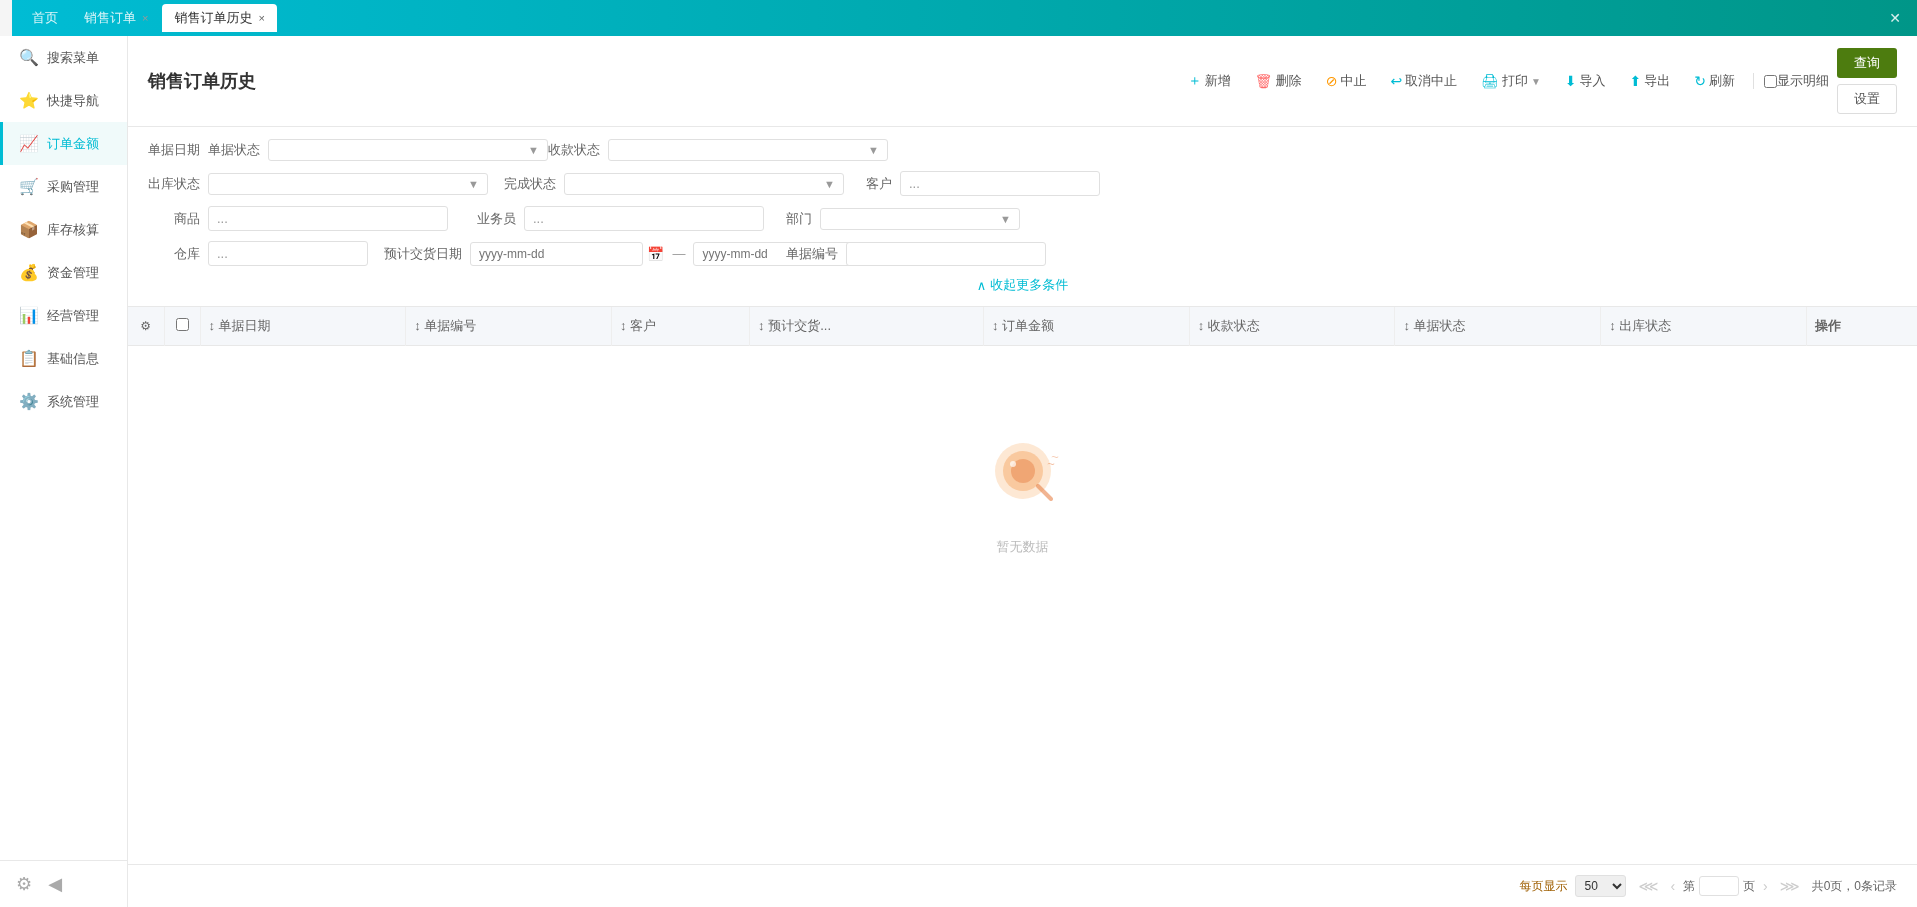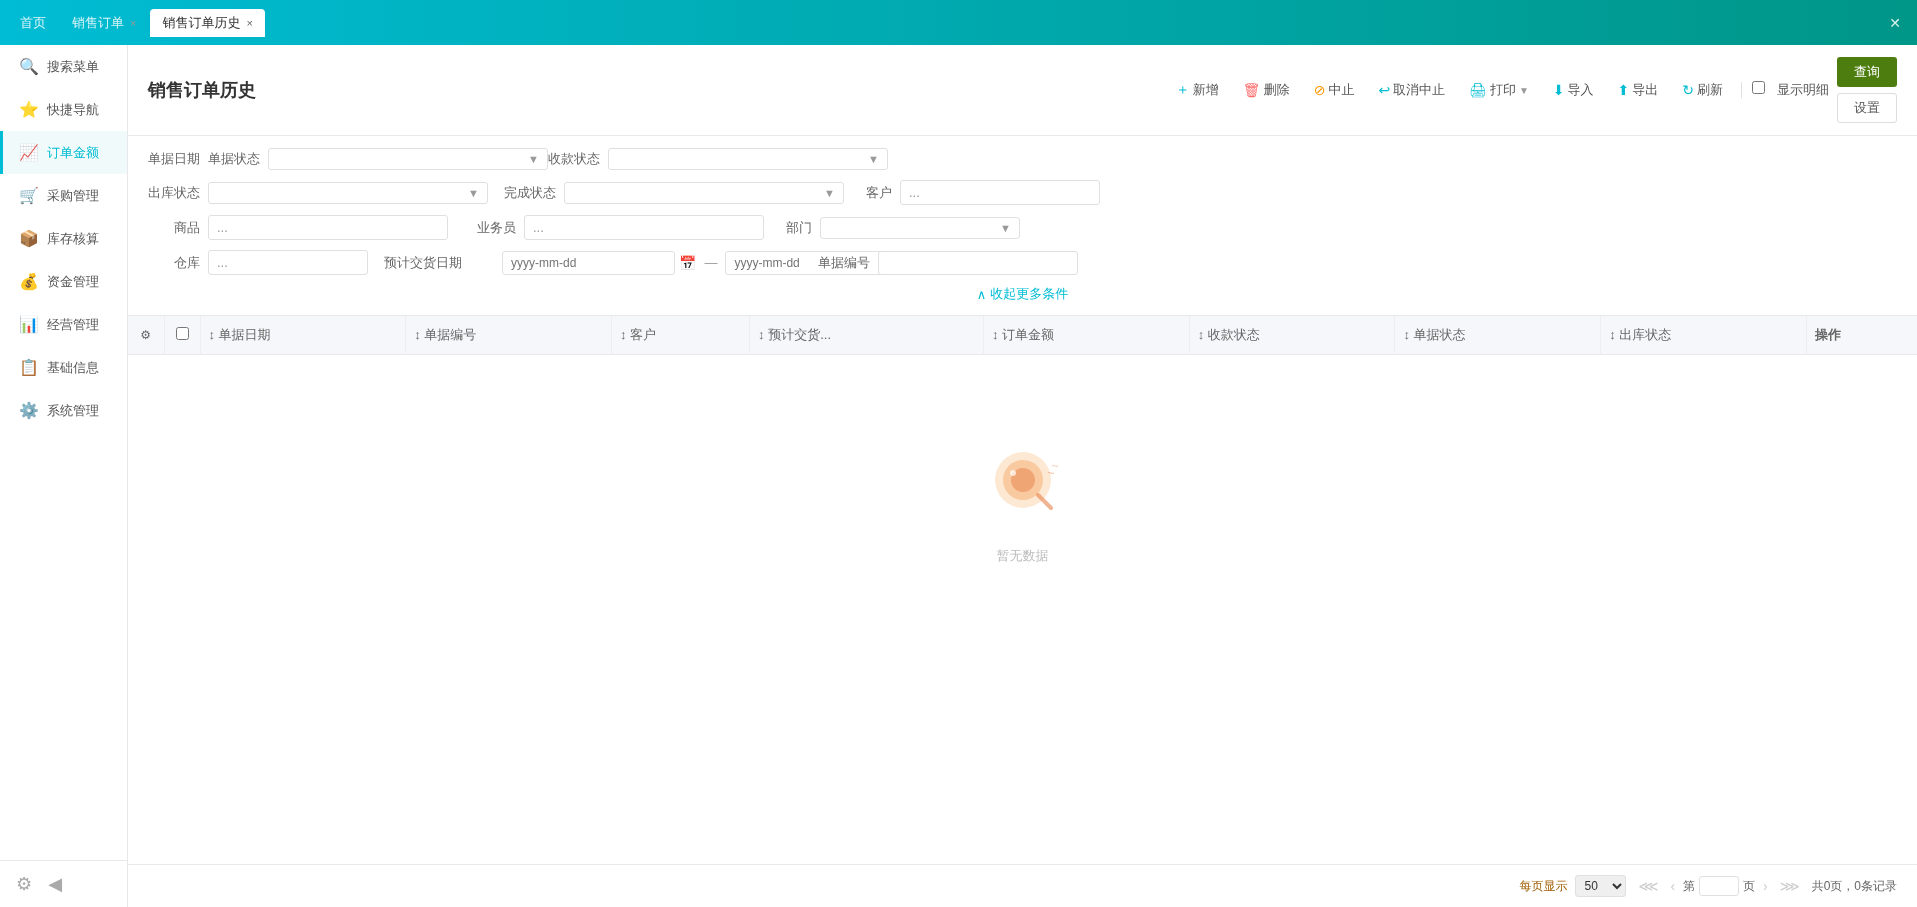--- a/index.html
+++ b/index.html
@@ -1,26 +1,27 @@
 <!DOCTYPE html>
 <html><head>
   <meta charset="utf-8">
   <style>
     * { box-sizing: border-box; margin: 0; padding: 0; font-family: 'Microsoft YaHei', sans-serif; font-size: 13px; }
     body { display: flex; flex-direction: column; height: 907px; overflow: hidden; background: #f5f5f5; }
 
     
     .top-bar {
-      height: 45px;
+      height: 36px;
       background: linear-gradient(to right, #00bcd4, #009688);
       display: flex;
       align-items: center;
       padding: 0 8px;
       gap: 2px;
       flex-shrink: 0;
+      margin-left: 12px;
     }
     .tab-item {
       display: flex; align-items: center; gap: 4px;
       padding: 4px 12px;
       border-radius: 4px 4px 0 0;
       cursor: pointer;
       color: rgba(255,255,255,0.85);
       font-size: 13px;
       height: 28px;
     }
@@ -132,21 +133,21 @@
       background: #fff;
       color: #555;
       border: 1px solid #ddd;
       padding: 5px 16px;
       border-radius: 3px;
       cursor: pointer;
       font-size: 13px;
       margin-top: 4px;
     }
     .display-toggle {
-      display: flex; align-items: flex-start; gap: 12px;
+      display: flex; align-items: center; gap: 0;
       font-size: 12px; color: #555;
     }
     .display-toggle input { cursor: pointer; }
 
     
     .filter-area {
       padding: 12px 20px;
       background: #fff;
       border-bottom: 1px solid #e8e8e8;
     }
@@ -494,21 +495,21 @@
           <span class="arrow">▼</span>
         </div>
       </div>
 
       <div class="filter-row">
         <span class="filter-label">仓库</span>
         <div class="filter-ellipsis" style="max-width:160px;">
           <span>...</span>
         </div>
         <span class="filter-label" style="min-width:80px;margin-left:16px;">预计交货日期</span>
-        <div class="date-input-row" style="max-width:300px;margin-left:32px;">
+        <div class="date-input-row" style="max-width:300px;">
           <input type="text" class="date-input" placeholder="yyyy-mm-dd" style="">
           <span class="date-icon">📅</span>
           <span class="date-dash">—</span>
           <input type="text" class="date-input" placeholder="yyyy-mm-dd" style="">
           <span class="date-icon">📅</span>
         </div>
         <span class="filter-label" style="min-width:60px;margin-left:16px;">单据编号</span>
         <input type="text" class="filter-text-input" style="max-width: 200px;">
       </div>
 

